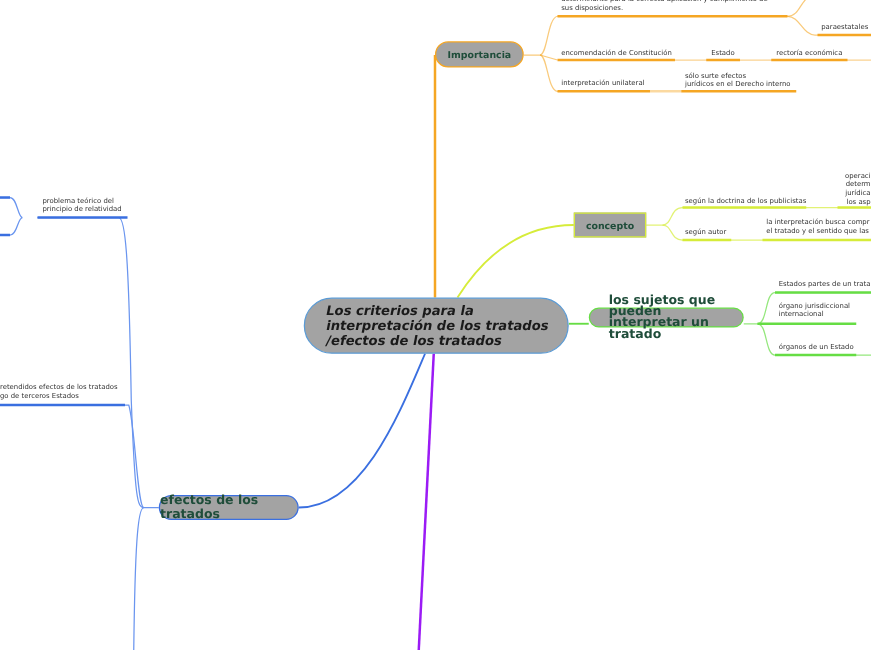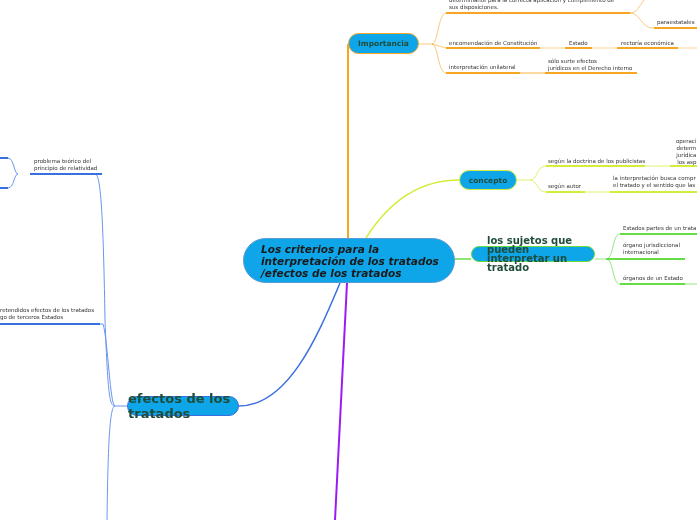--- a/index.html
+++ b/index.html
@@ -1,23 +1,23 @@
 <!DOCTYPE html>
 <html><head>
   <meta charset="utf-8">
   <style>
     html, body { margin:0; padding:0; }
     body { width:697px; height:520px; background:#ffffff; position:relative; overflow:hidden; font-family:"DejaVu Sans", sans-serif; }
     svg.lines { position:absolute; left:0; top:0; width:697px; height:520px; }
-    .node { position:absolute; box-sizing:border-box; display:flex; align-items:center; justify-content:center; font-weight:bold; background:#0ea5e9; }
+    .node { position:absolute; box-sizing:border-box; display:flex; align-items:center; justify-content:center; font-weight:bold; background:#a3a3a3; }
     .central { left:243px; top:238px; width:212px; height:45px; border:1.5px solid #5b9bd5; border-radius:23px; font-size:10.5px; line-height:12px; color:#1a1a1a; justify-content:flex-start; padding-left:17px; white-space:pre-line;font-style:italic; }
     .main-orange { left:348px; top:33px; width:71px; height:21px; border:1.5px solid #f5a623; border-radius:11px; font-size:7.5px; color:#1f4d3a; }
-    .main-yellow { left:459px; top:170px; width:58px; height:20px; border:1.5px solid #d6ec3a; border-radius:10px; font-size:7.5px; color:#1f4d3a; }
+    .main-yellow { left:459px; top:170px; width:58px; height:20px; border:1.5px solid #d6ec3a; border-radius:0; font-size:7.5px; color:#1f4d3a; }
     .main-green { left:471px; top:246px; width:124px; height:16px; border:1.5px solid #66dd44; border-radius:13px; font-size:10px; color:#1f4d3a; line-height:9px; white-space:pre-line; justify-content:flex-start; padding-left:15px; }
-    .main-blue { left:127px; top:396px; width:112px; height:20px; border:1.5px solid #3a6fe0; border-radius:10px; font-size:13px; color:#1f4d3a; }
+    .main-blue { left:127px; top:396px; width:112px; height:20px; border:1.5px solid #3a6fe0; border-radius:10px; font-size:10px; color:#1f4d3a; }
     .leaf { position:absolute; font-size:5.5px; line-height:7px; color:#333; white-space:pre-line; }
   </style>
 </head>
 <body>
 
 <svg class="lines" viewBox="0 0 697 520">
 
   <path d="M348,238 L348,44" stroke="#f5a623" stroke-width="2" fill="none"></path>
   <path d="M419,44 L432,44 C438,44 438,14 446,13 L630,13 C640,13 640,0 650,-5" stroke="#f5a623" stroke-width="1" fill="none" opacity="0.6"></path>
   <path d="M446,13 L630,13" stroke="#f5a623" stroke-width="2" fill="none"></path>

